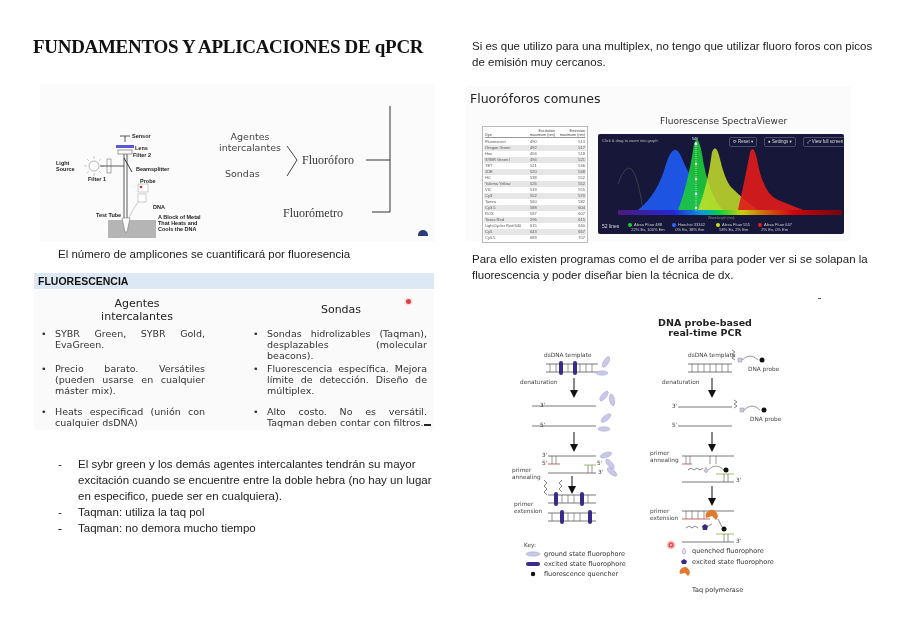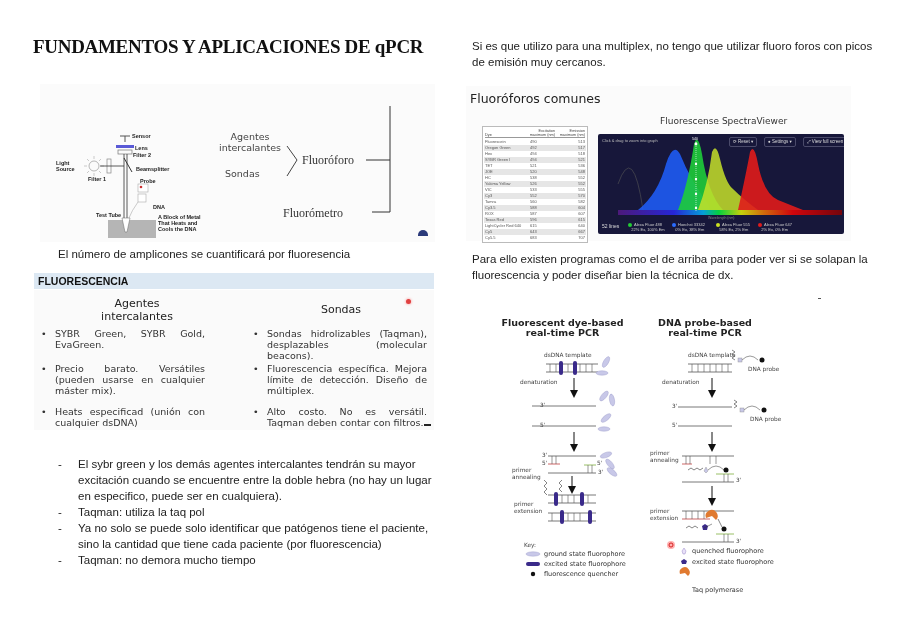--- a/index.html
+++ b/index.html
@@ -130,21 +130,21 @@
 
   <div class="abs s2-item" style="left:233px;top:38px;width:160px;"><span class="bul">•</span><span>Sondas hidrolizables (Taqman), desplazables (molecular beacons).</span></div>
   <div class="abs s2-item" style="left:233px;top:73px;width:160px;"><span class="bul">•</span><span>Fluorescencia específica. Mejora límite de detección. Diseño de múltiplex.</span></div>
   <div class="abs s2-item" style="left:233px;top:116px;width:160px;"><span class="bul">•</span><span>Alto costo. No es versátil. Taqman deben contar con filtros.</span></div>
   <div class="abs" style="left:390px;top:134px;width:7px;height:1.5px;background:#222;"></div>
 </div>
 
 <div class="abs bullets">
   <div class="bullet"><span class="dash">-</span><span>El sybr green y los demás agentes intercalantes tendrán su mayor excitación cuando se encuentre entre la doble hebra (no hay un lugar en especifico, puede ser en cualquiera).</span></div>
   <div class="bullet"><span class="dash">-</span><span>Taqman: utiliza la taq pol</span></div>
-  <div class="bullet"><span class="dash">-</span><span>Ya no solo se puede solo identificar que patógenos tiene el paciente, sino la cantidad que tiene cada paciente (por fluorescencia)</span></div>
+  <div class="bullet"><span class="dash">-</span></div>
   <div class="bullet"><span class="dash">-</span><span>Taqman: no demora mucho tiempo</span></div>
 </div>
 
 <div class="abs body-text" style="left:472px;top:38px;width:405px;">Si es que utilizo para una multiplex, no tengo que utilizar fluoro foros con picos de emisión muy cercanos.</div>
 
 <div class="abs" style="left:466px;top:86px;width:385px;height:155px;background:#fbfbfb;"></div>
 <div class="abs fluo-title">Fluoróforos comunes</div>
 
 <div class="abs dye-table">
   <div style="position:absolute;left:2px;top:2px;width:100px;height:9px;font-size:3.8px;color:#444;border-bottom:1px solid #999;">
@@ -279,21 +279,20 @@
   <div class="sv-legend" style="left:30px;top:88px;"><span class="sv-dot" style="background:#22cc33"></span><span>Alexa Fluor 488</span><br>&nbsp;&nbsp;&nbsp;<span>22% Ex, 100% Em</span></div>
   <div class="sv-legend" style="left:74px;top:88px;"><span class="sv-dot" style="background:#2a6cff"></span><span>Hoechst 33342</span><br>&nbsp;&nbsp;&nbsp;<span>0% Ex, 38% Em</span></div>
   <div class="sv-legend" style="left:118px;top:88px;"><span class="sv-dot" style="background:#cce022"></span><span>Alexa Fluor 555</span><br>&nbsp;&nbsp;&nbsp;<span>58% Ex, 2% Em</span></div>
   <div class="sv-legend" style="left:160px;top:88px;"><span class="sv-dot" style="background:#e01b1b"></span><span>Alexa Fluor 647</span><br>&nbsp;&nbsp;&nbsp;<span>2% Ex, 0% Em</span></div>
 </div>
 
 <div class="abs body-text" style="left:472px;top:251px;width:405px;">Para ello existen programas como el de arriba para poder ver si se solapan la fluorescencia y poder diseñar bien la técnica de dx.</div>
 <div class="abs" style="left:818px;top:298px;width:3px;height:1px;background:#555;"></div>
 
 <div class="abs pcr">
-  <div class="abs pcr-title" style="left:0;top:6px;width:125px;">Fluorescent dye-based real-time PCR</div>
   <div class="abs pcr-title" style="left:155px;top:6px;width:100px;">DNA probe-based real-time PCR</div>
 
   <svg class="abs" style="left:0;top:0;" width="300" height="280">
 
     <line x1="46" y1="52" x2="98" y2="52" stroke="#555" stroke-width="0.8"></line>
     <line x1="46" y1="60" x2="98" y2="60" stroke="#555" stroke-width="0.8"></line>
     <g stroke="#555" stroke-width="0.6">
       <line x1="50" y1="52" x2="50" y2="60"></line>
         <line x1="56" y1="52" x2="56" y2="60"></line>
         <line x1="68" y1="52" x2="68" y2="60"></line>

